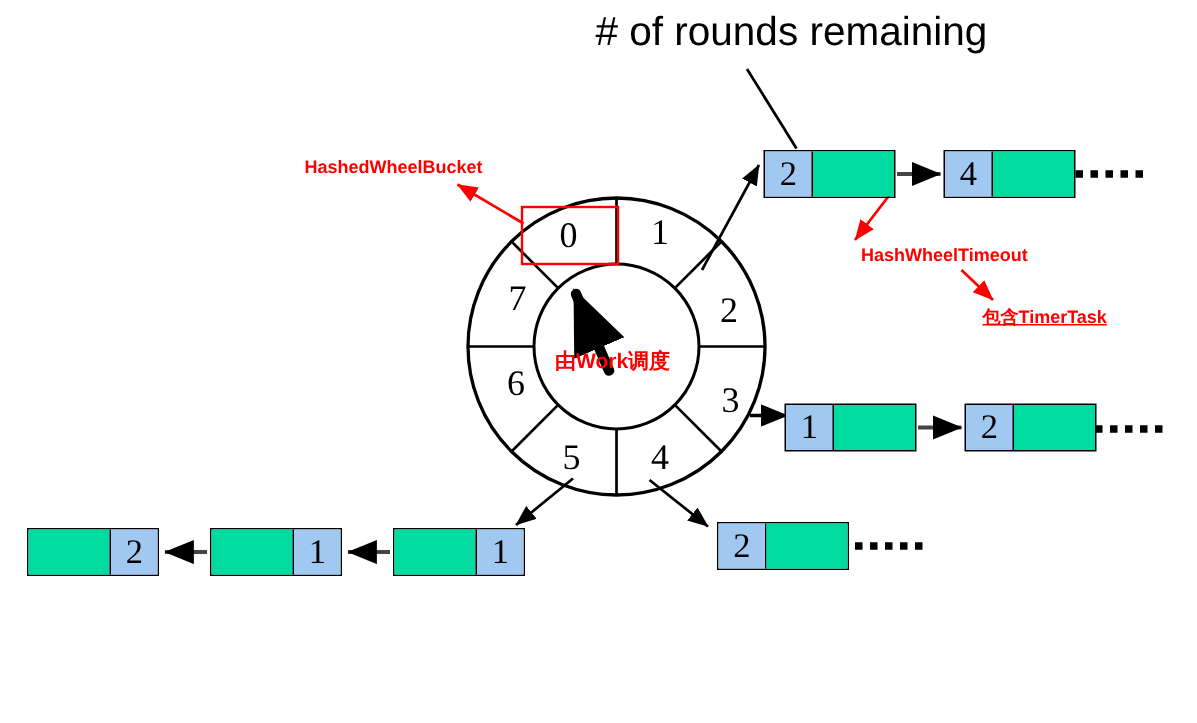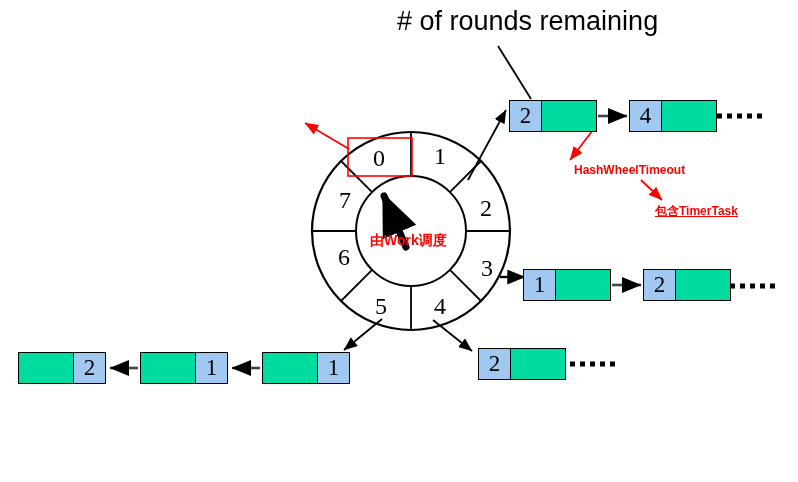--- a/index.html
+++ b/index.html
@@ -103,20 +103,21 @@
     <line x1="138" y1="368" x2="110" y2="368" stroke="#444" stroke-width="2.6" marker-end="url(#ah-black)"></line>
     <line x1="260" y1="368" x2="232" y2="368" stroke="#444" stroke-width="2.6" marker-end="url(#ah-black)"></line>
 
     <line x1="717" y1="116" x2="764" y2="116" stroke="#000" stroke-width="5" stroke-dasharray="5,5"></line>
     <line x1="730" y1="286" x2="775" y2="286" stroke="#000" stroke-width="5" stroke-dasharray="5,5"></line>
     <line x1="570" y1="364" x2="615" y2="364" stroke="#000" stroke-width="5" stroke-dasharray="5,5"></line>
   </svg>
 
   <div class="txt title-txt" style="left:397px;top:6px;"># of rounds remaining</div>
 
+  <div class="txt red-label" style="left:203px;top:104px;">HashedWheelBucket</div>
   <div class="txt red-label" style="left:574px;top:163px;">HashWheelTimeout</div>
   <div class="txt red-label" style="left:655px;top:203px;text-decoration:underline;">包含TimerTask</div>
   <div class="txt red-center" style="left:370px;top:232px;">由Work调度</div>
 
   <div class="wheel-num" style="left:379px;top:158px;">0</div>
   <div class="wheel-num" style="left:440px;top:156px;">1</div>
   <div class="wheel-num" style="left:486px;top:208px;">2</div>
   <div class="wheel-num" style="left:487px;top:268px;">3</div>
   <div class="wheel-num" style="left:440px;top:306px;">4</div>
   <div class="wheel-num" style="left:381px;top:306px;">5</div>

